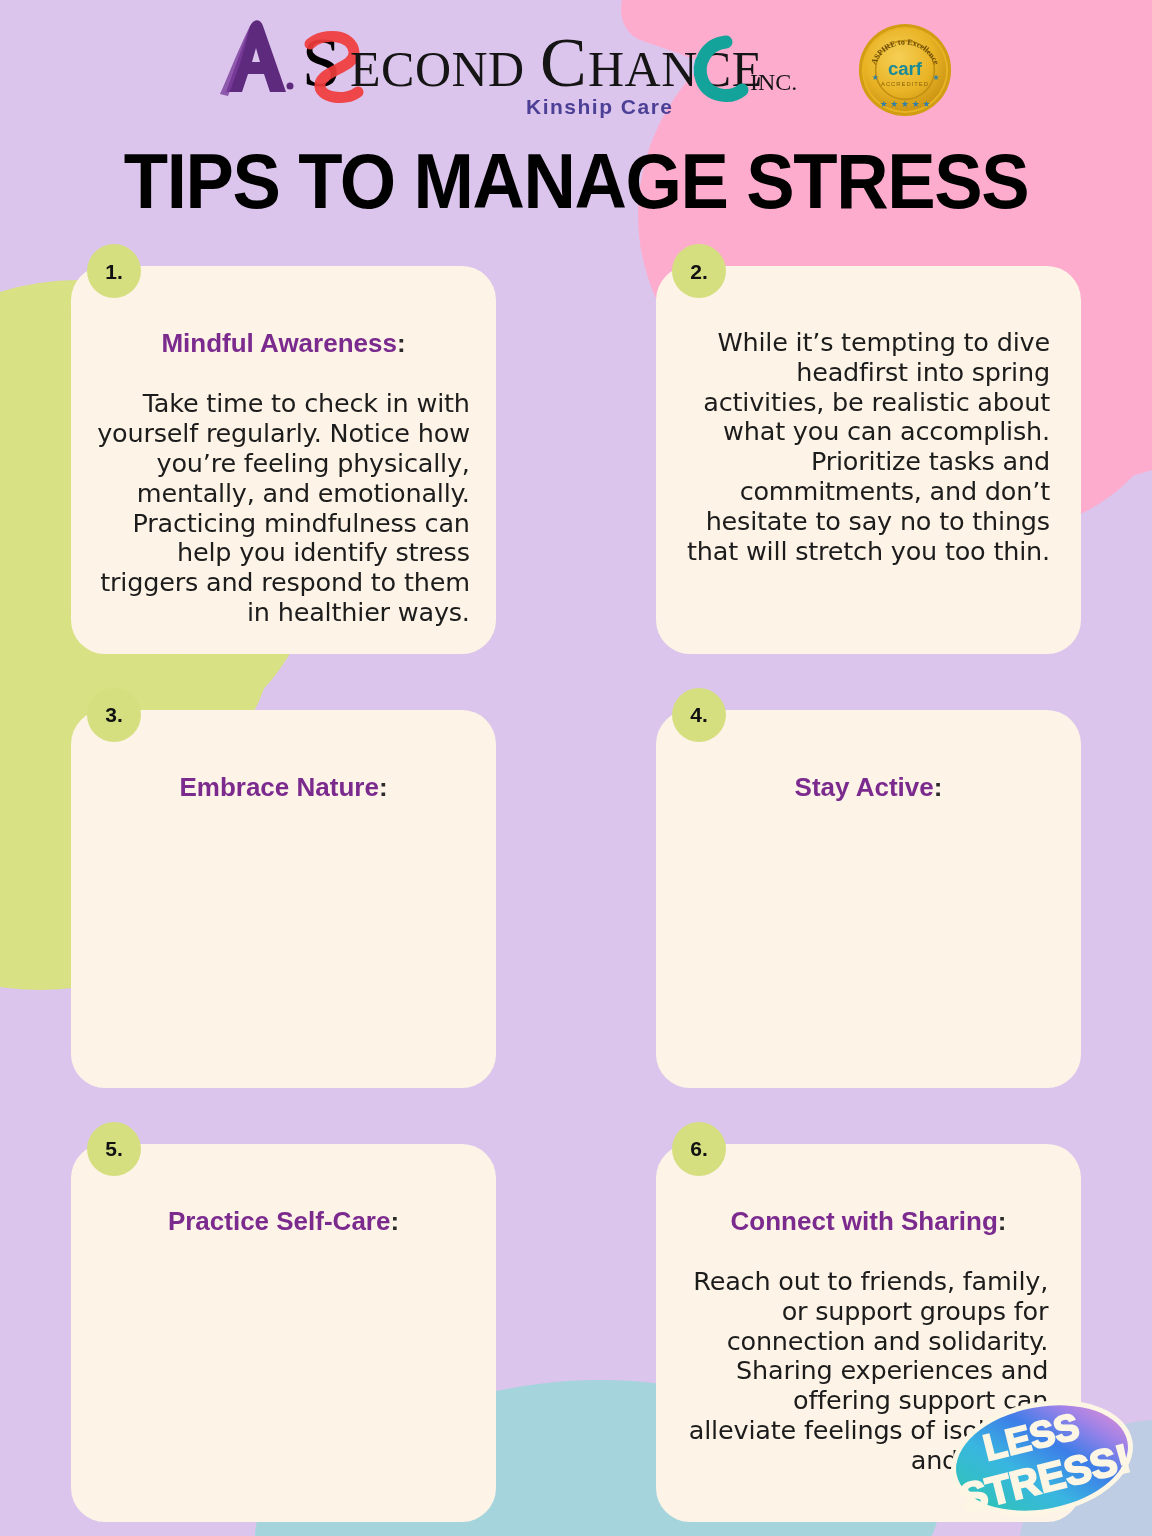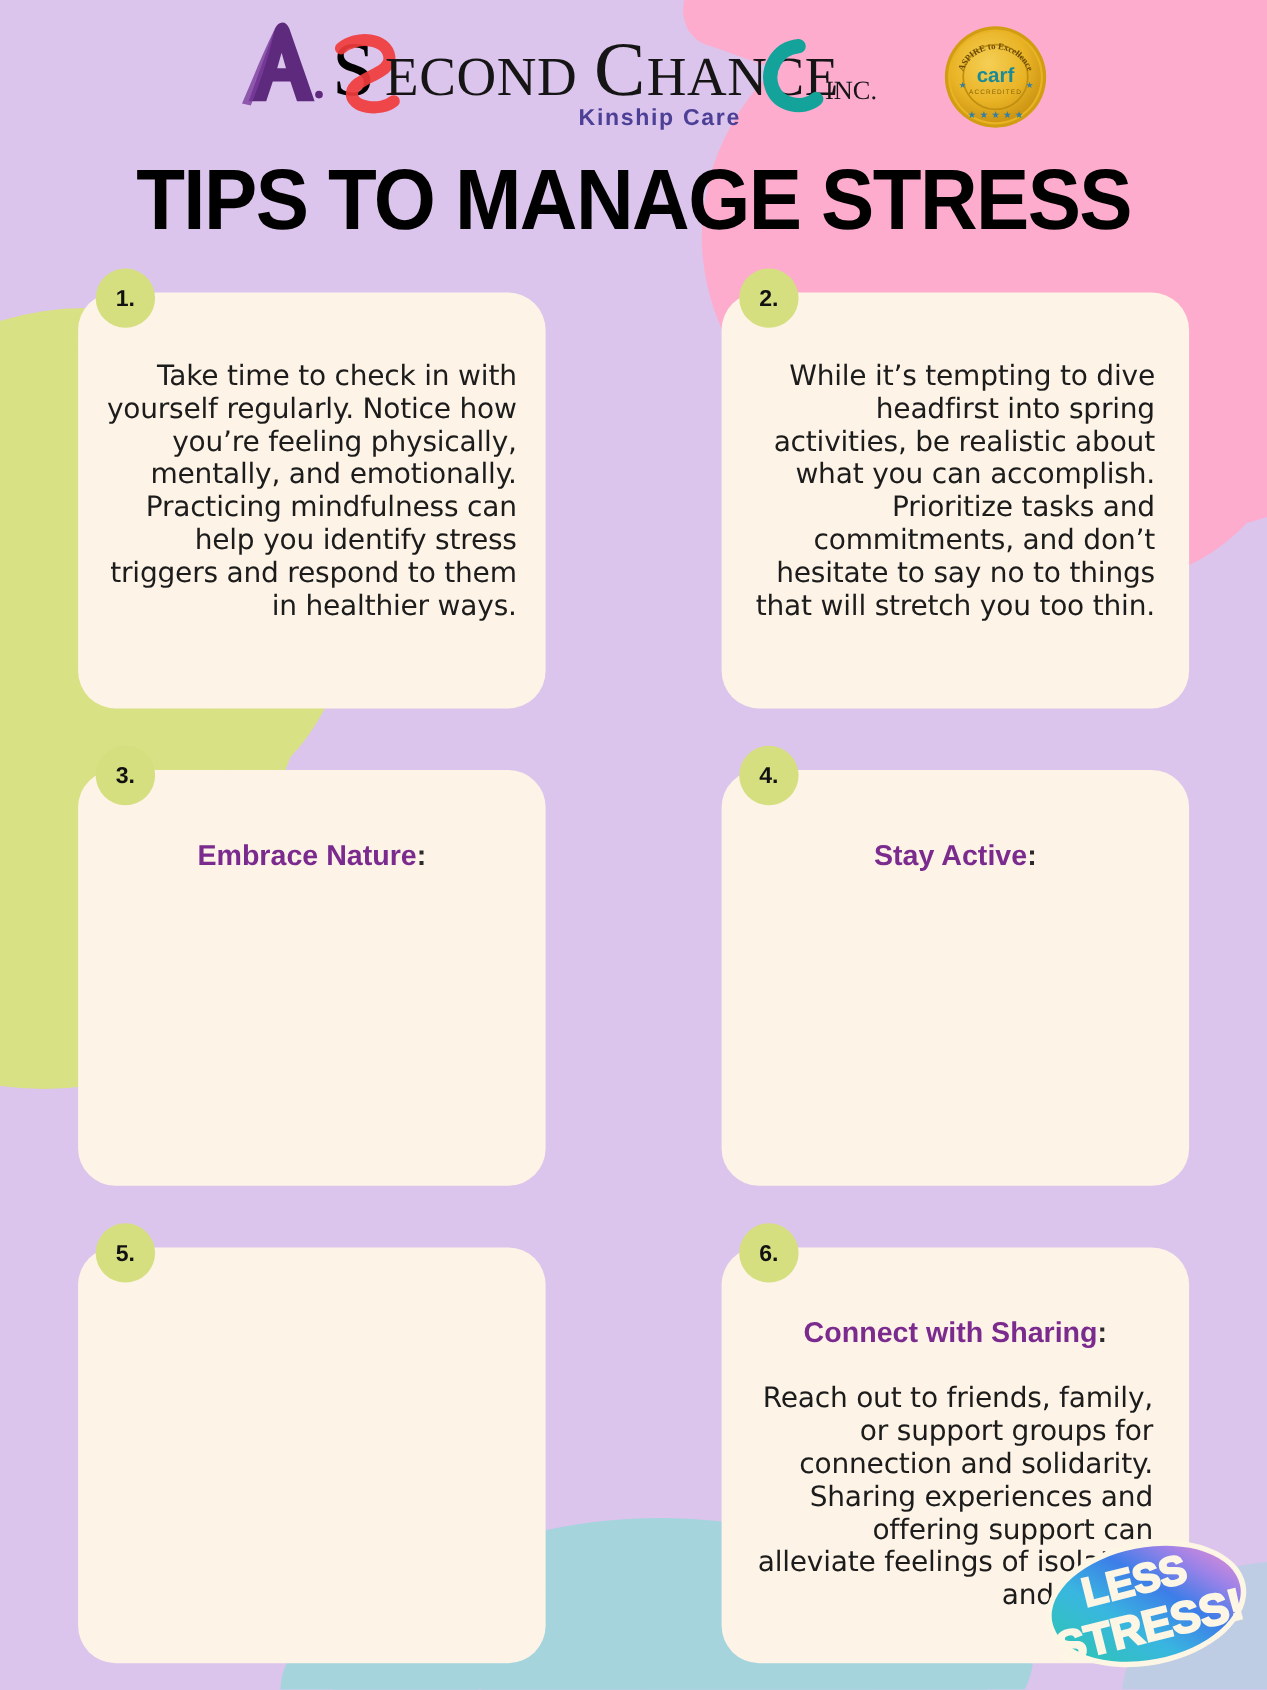--- a/index.html
+++ b/index.html
@@ -210,20 +210,21 @@
     </div>
   </div>
 
   <h1 class="title">TIPS TO MANAGE STRESS</h1>
 </header>
 
 <main class="grid">
 
   <section class="card">
     <div class="badge">1.</div>
+    <div class="card-heading"><span>Mindful Awareness</span><span class="colon">:</span></div>
     <div class="card-body">Take time to check in with
 yourself regularly. Notice how
 you’re feeling physically,
 mentally, and emotionally.
 Practicing mindfulness can
 help you identify stress
 triggers and respond to them
 in healthier ways.</div>
   </section>
 
@@ -244,20 +245,21 @@
     <div class="card-heading"><span>Embrace Nature</span><span class="colon">:</span></div>
   </section>
 
   <section class="card">
     <div class="badge">4.</div>
     <div class="card-heading"><span>Stay Active</span><span class="colon">:</span></div>
   </section>
 
   <section class="card">
     <div class="badge">5.</div>
+    <div class="card-heading"><span>Practice Self-Care</span><span class="colon">:</span></div>
   </section>
 
   <section class="card">
     <div class="badge">6.</div>
     <div class="card-heading"><span>Connect with Sharing</span><span class="colon">:</span></div>
     <div class="card-body">Reach out to friends, family,
 or support groups for
 connection and solidarity.
 Sharing experiences and
 offering support can

